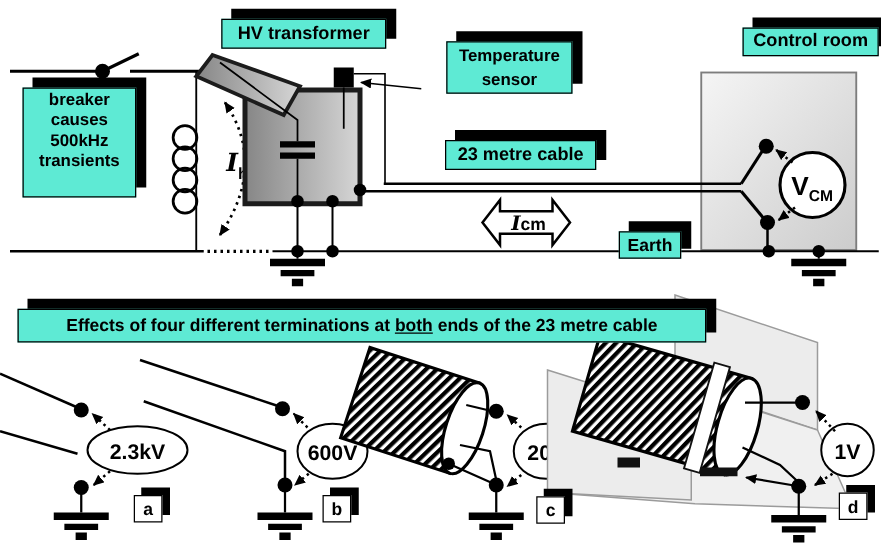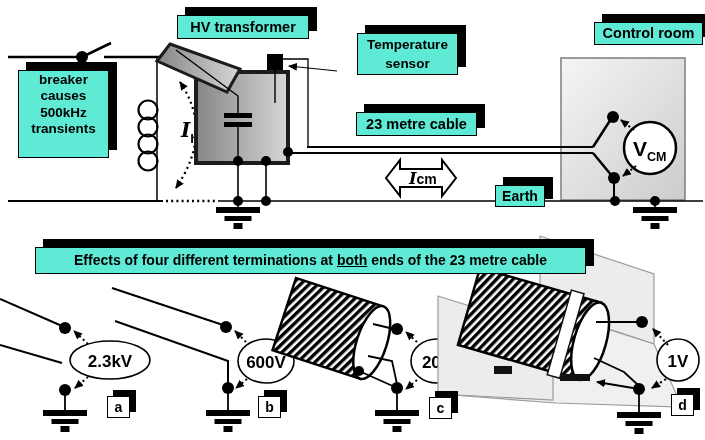--- a/index.html
+++ b/index.html
@@ -7,21 +7,21 @@
          font-family:"Liberation Sans",sans-serif;}
   #stage svg{position:absolute;left:0;top:0;z-index:1;}
   .label{position:absolute;z-index:2;background:#5eead4;border:1.6px solid #000;
          box-shadow:8px -8px 0 0 #000;font-weight:bold;text-align:center;color:#000;}
   .lbl-breaker{left:18px;top:70px;width:89px;height:85px;font-size:13.5px;line-height:16.4px;padding-top:1px;}
   .lbl-hvt{left:177px;top:15px;width:130px;height:22px;font-size:14.5px;line-height:22px;}
   .lbl-temp{left:337px;top:33px;width:99px;height:39px;font-size:13.5px;line-height:19px;padding-top:1px;margin-left:20px;}
   .lbl-room{left:594px;top:22px;width:107px;height:21px;font-size:14.5px;line-height:21px;}
   .lbl-cable{left:356px;top:112px;width:119px;height:22px;font-size:14.5px;line-height:22px;}
   .lbl-earth{left:483px;top:185px;width:48px;height:20px;font-size:14px;line-height:20px;margin-left:12px;}
-  .lbl-title{left:14px;top:247px;width:549px;height:25px;font-size:14px;line-height:25px;white-space:nowrap;margin-left:21px;}
+  .lbl-title{left:14px;top:247px;width:549px;height:25px;font-size:14px;line-height:25px;white-space:nowrap;}
   .lbl-title .ul{text-decoration:underline;}
   .tag{position:absolute;z-index:2;width:21px;height:20px;background:#fff;border:1.5px solid #000;
        box-shadow:6px -6px 0 0 #000;font-weight:bold;font-size:14px;line-height:20px;text-align:center;color:#000;}
   .tag-a{left:107px;top:396px;} .tag-b{left:258px;top:396px;}
   .tag-c{left:429px;top:397px;} .tag-d{left:671px;top:394px;}
   .sv-volt{font:bold 17px "Liberation Sans",sans-serif;}
   .sv-vcm{font:bold 21px "Liberation Sans",sans-serif;}
   .sv-sub{font:bold 12.5px "Liberation Sans",sans-serif;}
   .sv-ital{font:italic bold 20px "DejaVu Serif",serif;}
   .sv-ital-sm{font:italic bold 16px "DejaVu Serif",serif;}

